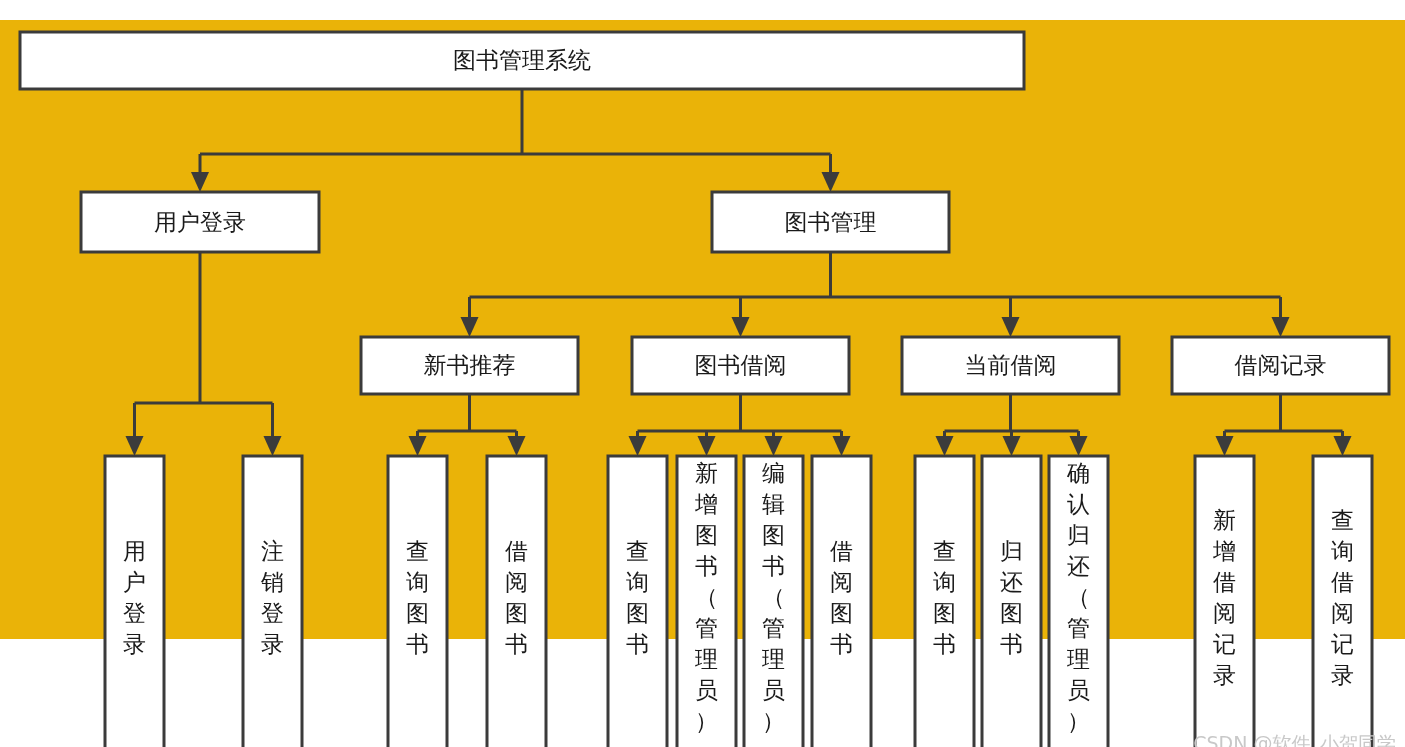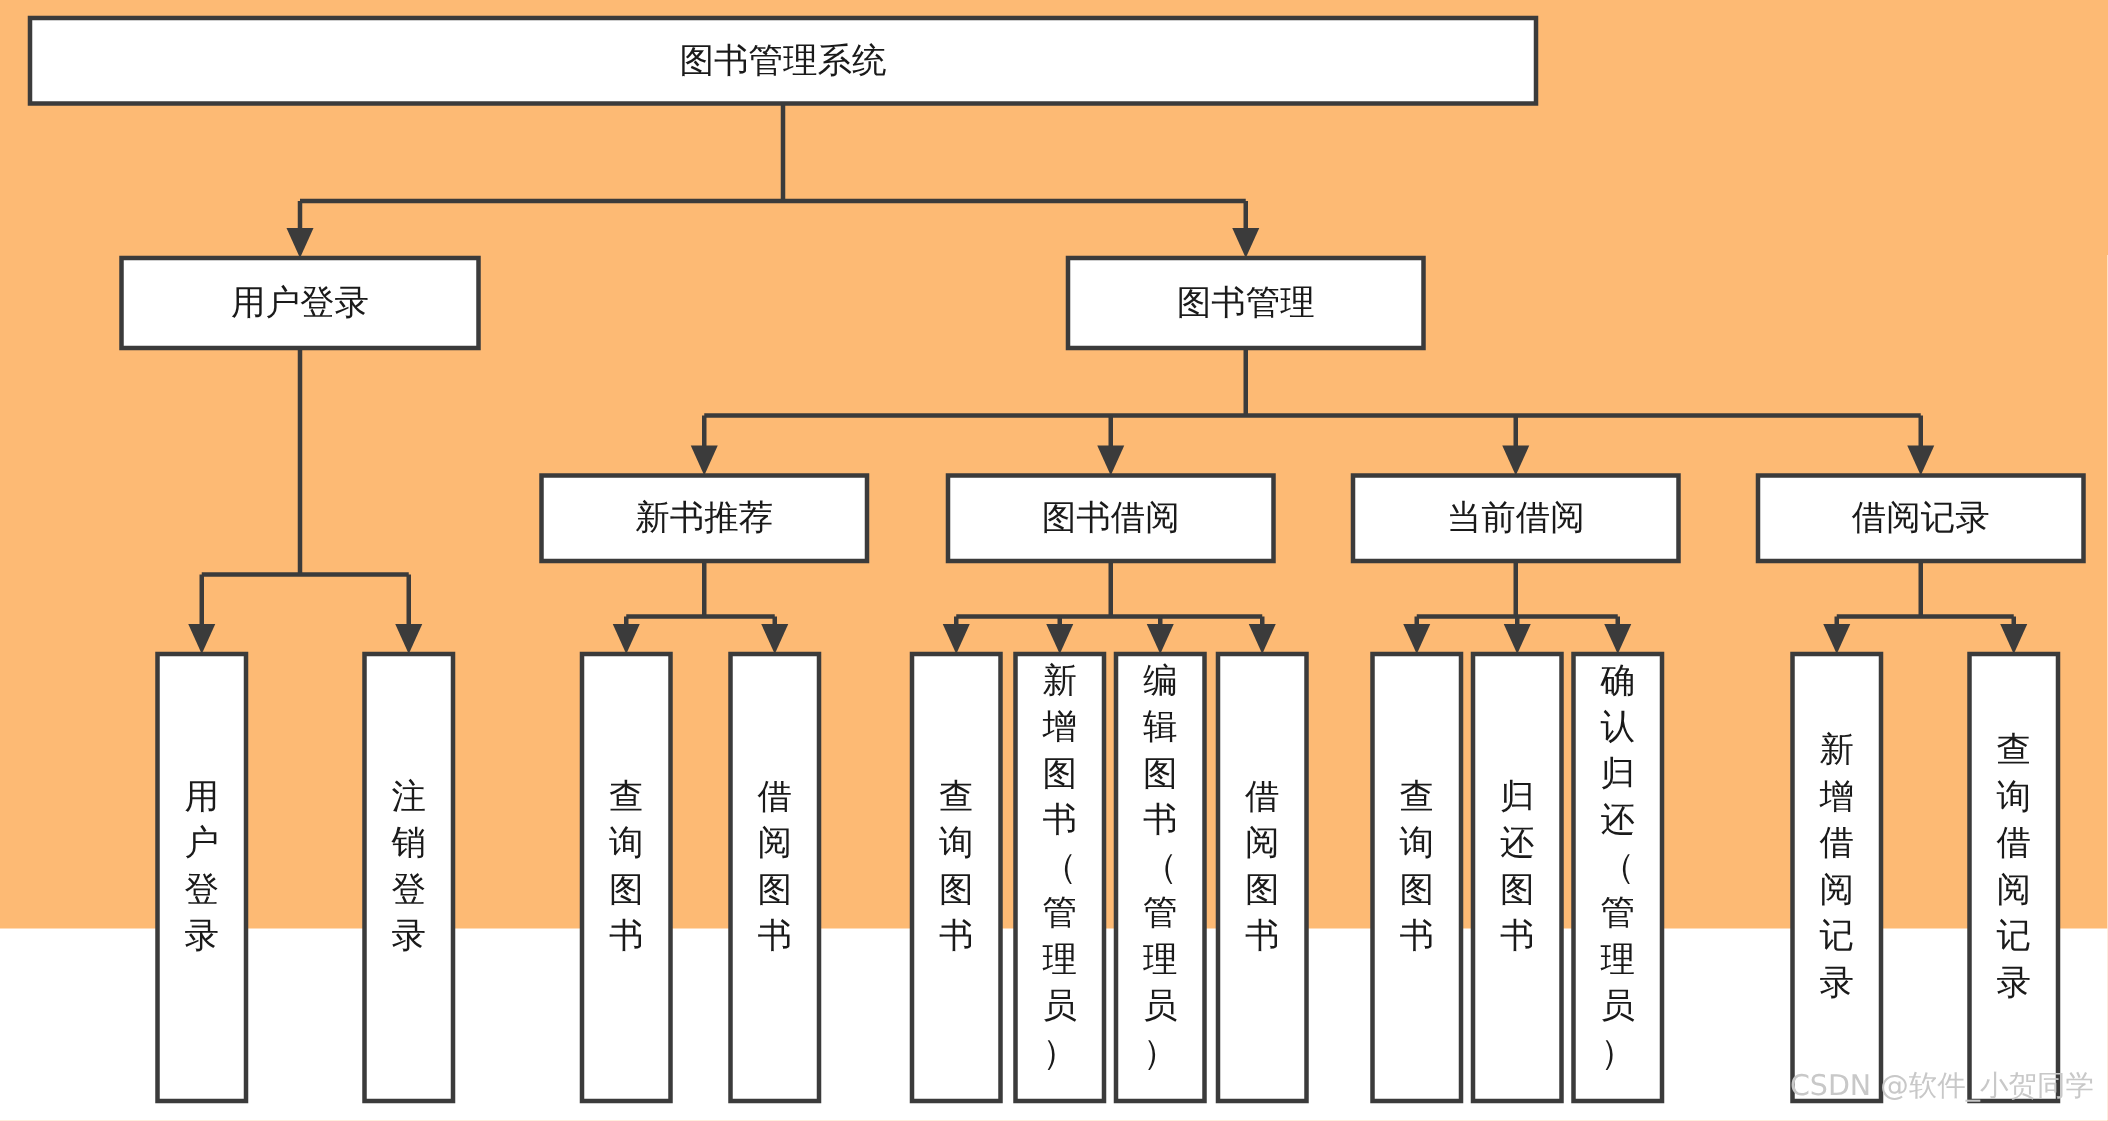--- a/index.html
+++ b/index.html
@@ -11,21 +11,22 @@
   body {
     width: 1405px;
     height: 747px;
     font-family: "DejaVu Sans", "Liberation Sans", sans-serif;
     overflow: hidden;
   }
   #diagram-root {
     position: relative;
     width: 1405px;
     height: 619px;
-    background: #fdba74;
+    background: #eab308;
+    margin-top: 20px;
   }
   svg#flowchart {
     display: block;
     width: 1405px;
     height: 747px;
   }
   .node-box {
     fill: #ffffff;
     stroke: #3b3b3b;
     stroke-width: 3;

